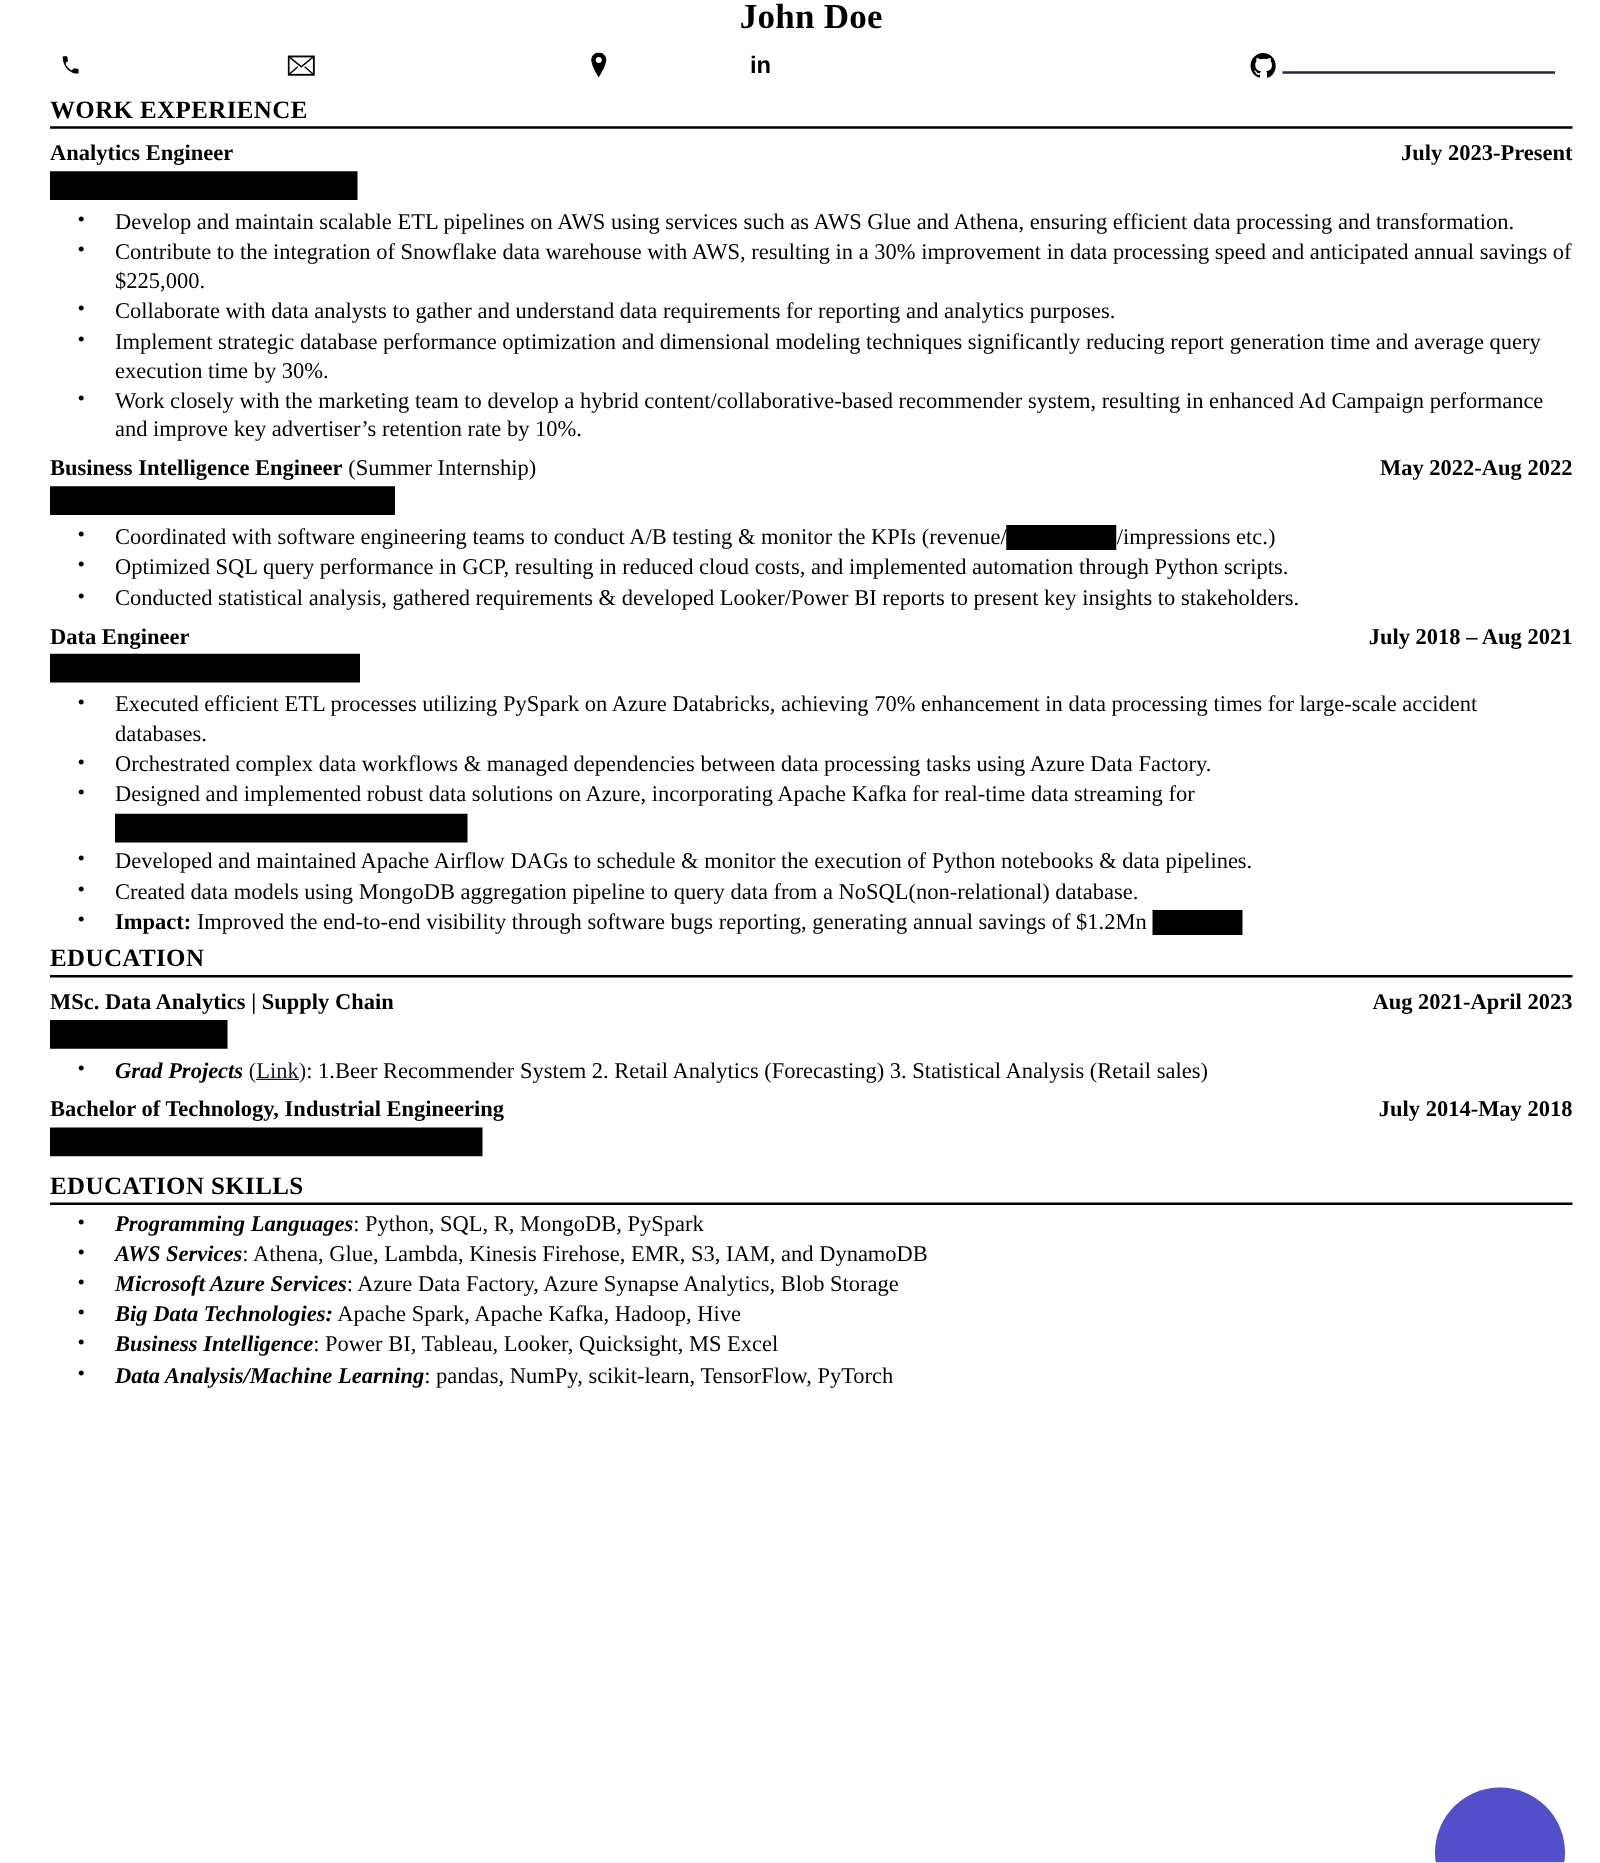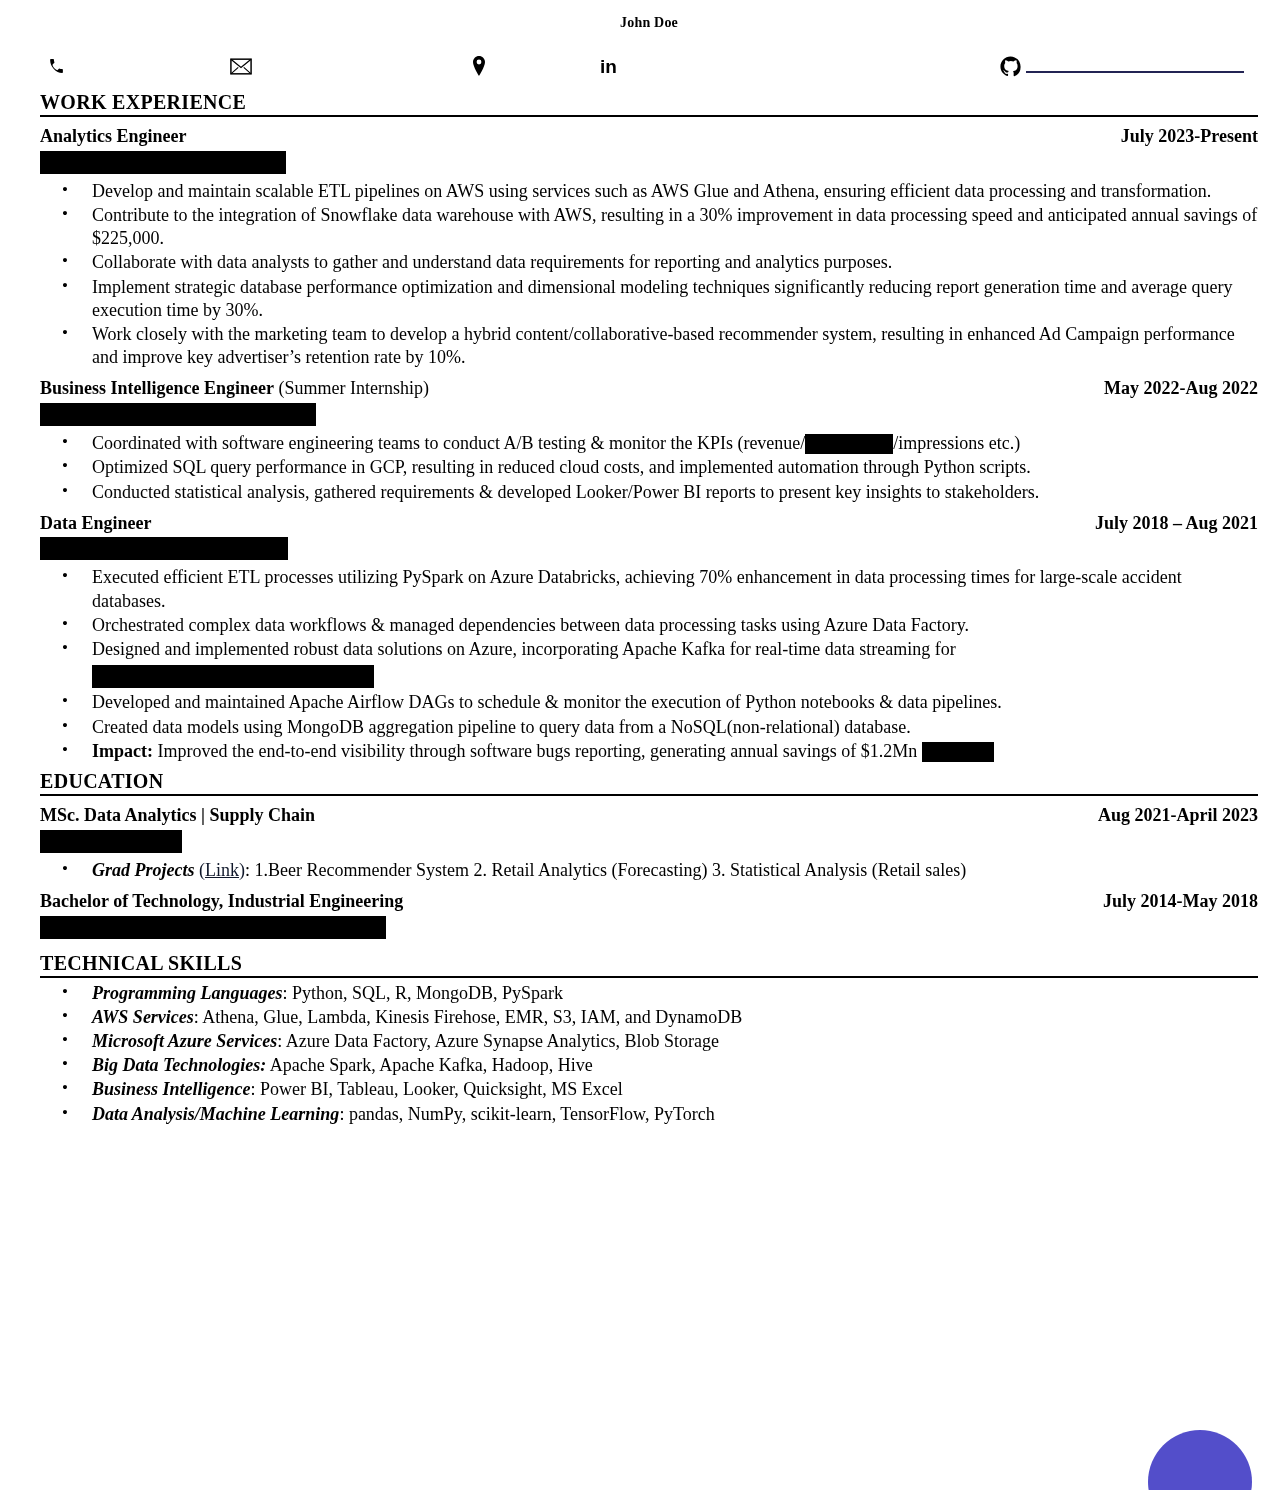--- a/index.html
+++ b/index.html
@@ -17,30 +17,30 @@
     min-height: 1490px;
     background: #ffffff;
     overflow: hidden;
     box-sizing: border-box;
     padding: 0 22px 0 40px;
   }
 
   
   .name {
     text-align: center;
-    font-size: 14px;
+    font-size: 28px;
     font-weight: bold;
     line-height: 1.0;
-    padding-top: 16px;
+    padding-top: 0;
     letter-spacing: 0.2px;
   }
   .contact-row {
     position: relative;
     height: 40px;
-    margin-top: 22px;
+    margin-top: 10px;
   }
   .contact-item {
     position: absolute;
     top: 0;
     display: flex;
     align-items: center;
     height: 28px;
     font-size: 17px;
     line-height: 1;
     white-space: nowrap;
@@ -265,21 +265,21 @@
       </div>
       <div>
         <div class="entry-head">
           <div class="entry-title">Bachelor of Technology, Industrial Engineering</div>
           <div class="entry-dates">July 2014-May 2018</div>
         </div>
         <div><span class="redact redact-org" style="width: 346px;"></span></div>
       </div>
     </div>
 
-  <div class="section-head" style="margin-top:12px;">TECHNICAL SKILLS</div>
+  <div class="section-head" style="margin-top:12px;">EDUCATION SKILLS</div>
   <div class="section-rule"></div>
   <ul class="bullets skills" id="skills-list">
       <li><span class="bi">Programming Languages</span>: Python, SQL, R, MongoDB, PySpark</li>
       <li><span class="bi">AWS Services</span>: Athena, Glue, Lambda, Kinesis Firehose, EMR, S3, IAM, and DynamoDB</li>
       <li><span class="bi">Microsoft Azure Services</span>: Azure Data Factory, Azure Synapse Analytics, Blob Storage</li>
       <li><span class="bi">Big Data Technologies:</span> Apache Spark, Apache Kafka, Hadoop, Hive</li>
       <li><span class="bi">Business Intelligence</span>: Power BI, Tableau, Looker, Quicksight, MS Excel</li>
       <li><span class="bi">Data Analysis/Machine Learning</span>: pandas, NumPy, scikit-learn, TensorFlow, PyTorch</li>
     </ul>
 

